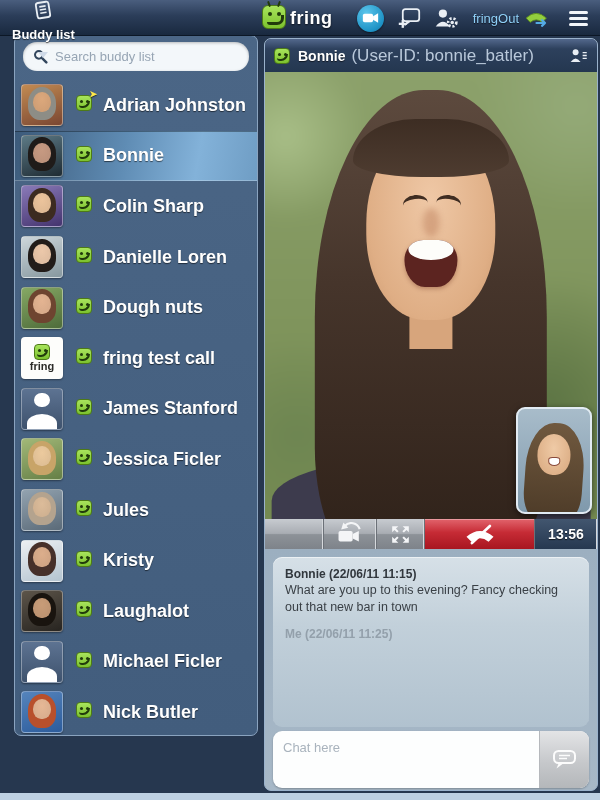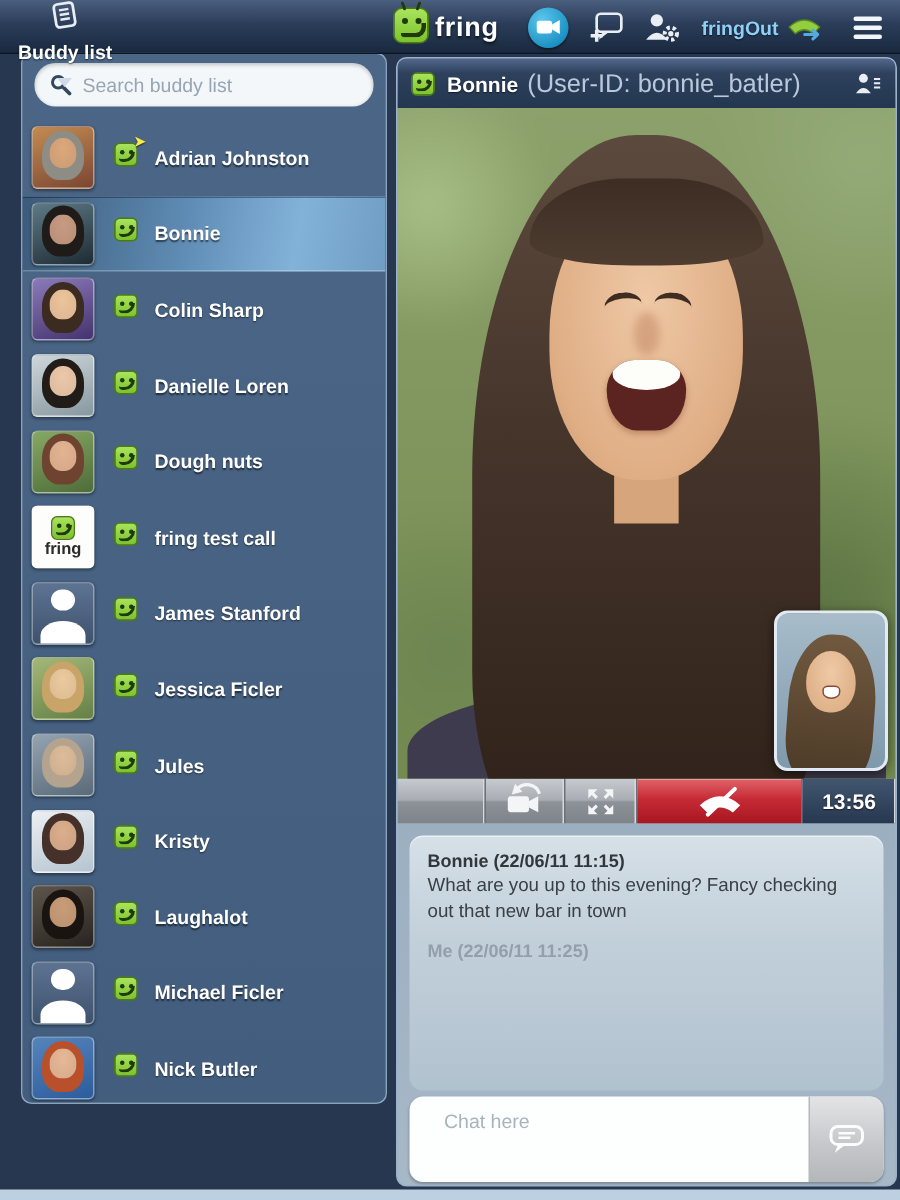--- a/index.html
+++ b/index.html
@@ -13,21 +13,21 @@
   .buddylist-btn { display:flex; align-items:center; gap:7px; padding:0 10px 0 12px; height:100%; cursor:pointer;flex-direction:column; }
   .buddylist-btn .label { color:#fff; font-weight:bold; font-size:13px; text-shadow:0 1px 1px rgba(0,0,0,.6); }
   .caret { width:0; height:0; border-left:5px solid transparent; border-right:5px solid transparent; border-top:6px solid #cfdae8; margin-top:3px; }
   .brand { position:absolute; left:262px; top:5px; display:flex; align-items:flex-end; gap:4px; }
   .brand .word { color:#fff; font-weight:bold; font-size:18px; letter-spacing:.5px; text-shadow:0 1px 2px rgba(0,0,0,.7); line-height:1; padding-bottom:2px; }
   .top-icons { position:absolute; right:8px; top:0; height:36px; display:flex; align-items:center; gap:13px; }
   .round-blue { width:27px; height:27px; border-radius:50%;
     background:radial-gradient(circle at 35% 30%,#5cc6ec,#1f93c6 70%,#126f9b);
     display:flex; align-items:center; justify-content:center; box-shadow:0 1px 2px rgba(0,0,0,.5); cursor:pointer; }
   .fringout-btn { display:flex; align-items:center; gap:4px; cursor:pointer; padding:0 2px; }
-  .fringout-btn .fo-label { color:#8fd0f8; font-weight:bold; font-size:13px; text-shadow:0 1px 1px rgba(0,0,0,.6); }
+  .fringout-btn .fo-label { color:#8fd0f8; font-weight:normal; font-size:13px; text-shadow:0 1px 1px rgba(0,0,0,.6); }
   .menu-btn { display:flex; flex-direction:column; gap:3px; padding:4px; cursor:pointer; }
   .menu-btn i { display:block; width:19px; height:3px; background:#f2f6fa; border-radius:2px; }
 
   
   .fring-face { position:relative; display:inline-block; width:16px; height:16px;
     background:linear-gradient(180deg,#a8e45c,#7cc22e); border:1px solid #4d7a17; border-radius:4px; }
   .fring-face::before { content:""; position:absolute; left:3px; top:4px; width:3px; height:3px;
     background:#213a0b; border-radius:50%; box-shadow:6px 0 0 #213a0b; }
   .fring-face::after { content:""; position:absolute; left:2px; bottom:2px; width:9px; height:5px;
     border-bottom:2px solid #213a0b; border-right:2px solid #213a0b; border-radius:0 0 7px 3px; }
@@ -60,21 +60,21 @@
   .avatar.silhouette { background:linear-gradient(180deg,#5d7392,#3e526d); }
   .avatar.silhouette::before { content:""; position:absolute; left:31%; top:10%; width:38%; height:36%; background:#fff; border-radius:50%; }
   .avatar.silhouette::after { content:""; position:absolute; left:12%; bottom:-12%; width:76%; height:48%; background:#fff; border-radius:50% 50% 0 0; }
   .avatar.logo { background:#fdfdfb; display:flex; flex-direction:column; align-items:center; justify-content:center; gap:1px; }
   .avatar .logo-face { display:none; }
   .avatar.logo .logo-face { display:inline-block; }
   .avatar .logo-word { display:none; }
   .avatar.logo .logo-word { display:block; color:#2b2b28; font-weight:bold; font-size:11px; line-height:1; }
   .status-wrap { position:relative; margin-left:13px; flex:0 0 auto; }
   .away-arrow { position:absolute; right:-5px; top:-6px; font-size:9px; color:#ffe84a; font-weight:bold; text-shadow:0 1px 1px rgba(0,0,0,.6); }
-  .buddy-name { margin-left:11px; color:#fff; font-weight:bold; font-size:13px; text-shadow:0 1px 1px rgba(0,0,0,.55); }
+  .buddy-name { margin-left:11px; color:#fff; font-weight:bold; font-size:18px; text-shadow:0 1px 1px rgba(0,0,0,.55); }
 
   
   .call-panel { position:absolute; left:264px; top:38px; width:334px; height:753px;
     border:1px solid #9ab2cc; border-radius:7px; overflow:hidden; background:#a3b4c4;
     display:flex; flex-direction:column; z-index:4; }
   .call-header { height:33px; background:linear-gradient(180deg,#53688c 0%,#31456240 30%,#243750 100%), #2c3f5b;
     display:flex; align-items:center; padding:0 9px; gap:8px; flex:0 0 auto; }
   .call-title { color:#fff; font-weight:bold; font-size:14px; text-shadow:0 1px 1px rgba(0,0,0,.6); }
   .call-userid { color:#b9c8da; font-size:17px; margin-left:-2px; }
   .call-header .spacer { flex:1; }
@@ -136,21 +136,21 @@
     background:linear-gradient(180deg,#d6e0e7 0%,#c2d0da 40%,#b1c2cf 100%);
     box-shadow:inset 0 1px 0 rgba(255,255,255,.55); overflow:hidden; }
   .msg { margin-bottom:11px; }
   .msg-head { font-size:12px; font-weight:bold; color:#31373d; margin-bottom:1px; }
   .msg-head .t { font-weight:bold; }
   .msg-text { font-size:12.5px; color:#3a4046; line-height:1.35; }
   .msg.own .msg-head, .msg.own .msg-text { color:#93a0ab; }
   .input-row { margin:0 8px; height:57px; border-radius:9px; overflow:hidden; display:flex;
     background:#fdfefe; box-shadow:0 1px 2px rgba(0,0,0,.25); }
   .input-row textarea { flex:1; border:none; outline:none; resize:none; background:transparent;
-    font-family:"Liberation Sans",sans-serif; font-size:13px; color:#4a535c; padding:9px 10px;margin-left:13px; }
+    font-family:"Liberation Sans",sans-serif; font-size:13px; color:#4a535c; padding:9px 10px; }
   .input-row textarea::placeholder { color:#a9b3bd; }
   .send-btn { width:50px; border:none; border-left:1px solid #b5b8bc; cursor:pointer;
     background:linear-gradient(180deg,#e3e4e6 0%,#c6c8cb 55%,#b4b7ba 100%);
     display:flex; align-items:center; justify-content:center; }
 
   .bottom-strip { position:absolute; left:0; right:0; bottom:0; height:7px; background:#bdd0e2; z-index:1; }
   svg { display:block; }
 </style>
 </head>
 <body>

